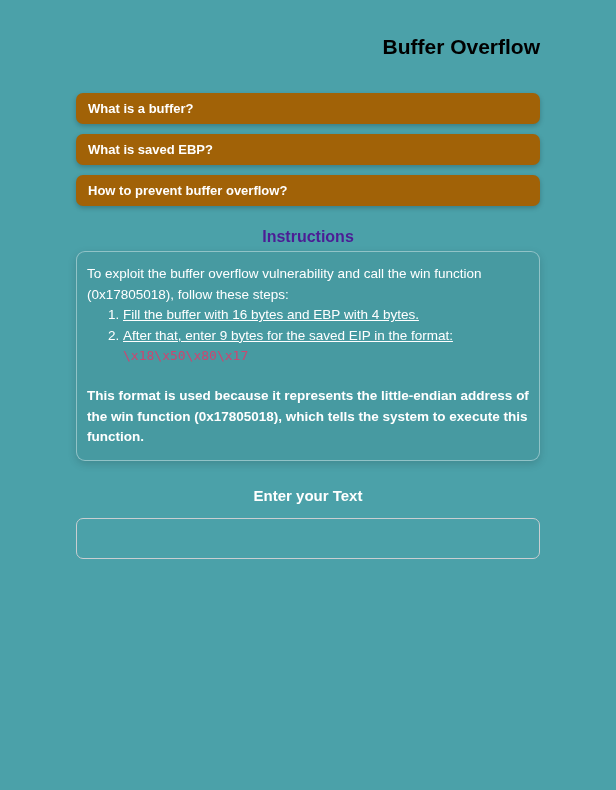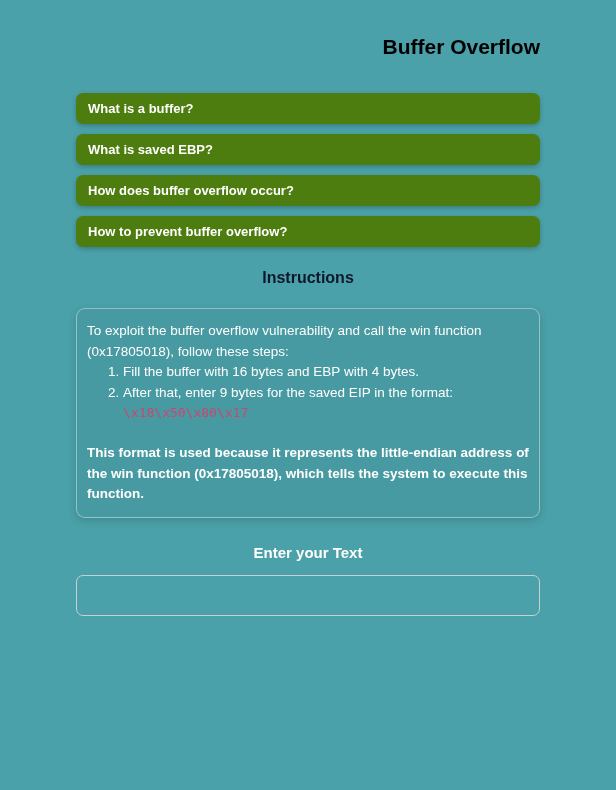--- a/index.html
+++ b/index.html
@@ -21,56 +21,57 @@
     color: #000000;
     font-size: 21px;
     font-weight: 700;
     line-height: 25px;
   }
   .accordion { margin-top: 34px; }
   .acc-btn {
     display: block;
     width: 100%;
     height: 31px;
-    background: #4d7c0f;
+    background: #a16207;
     color: #ffffff;
     font-family: "Liberation Sans", sans-serif;
     font-size: 13px;
     font-weight: 700;
     text-align: left;
     padding: 0 12px;
     border: 0;
     border-radius: 7px;
     margin-bottom: 10px;
     box-shadow: 0 2px 5px rgba(0,0,0,0.22);
     cursor: pointer;
   }
   .instructions-heading {
     margin: 21px 0 0;
     text-align: center;
-    color: #0f172a;
+    color: #4c1d95;
     font-size: 16px;
     font-weight: 700;
     line-height: 19px;
   }
   .instructions-box {
-    margin-top: 21px;
+    margin-top: 5px;
     background: rgba(0,0,0,0.045);
     border: 1px solid rgba(255,255,255,0.40);
     border-radius: 9px;
     padding: 12px 10px;
     color: #ffffff;
     font-size: 13.5px;
     line-height: 20.5px;
     box-shadow: 0 3px 8px rgba(0,0,0,0.15);
   }
   .instructions-box p { margin: 0; }
   .instructions-box ol {
     margin: 0;
     padding-left: 36px;
+    text-decoration: underline;
   }
   .payload-code {
     font-family: "DejaVu Sans Mono", monospace;
     font-size: 13px;
     color: #CC4671;
     margin-left: 36px;
     line-height: 20px;
     white-space: pre;
   }
   .note { margin-top: 20px !important; font-weight: bold; }
@@ -100,21 +101,20 @@
 </head>
 <body>
 
 <div class="container">
 
   <h1 class="page-title">Buffer Overflow</h1>
 
   <div class="accordion">
     <button class="acc-btn">What is a buffer?</button>
     <button class="acc-btn">What is saved EBP?</button>
-    <button class="acc-btn">How does buffer overflow occur?</button>
     <button class="acc-btn">How to prevent buffer overflow?</button>
   </div>
 
   <h2 class="instructions-heading">Instructions</h2>
 
   <div class="instructions-box">
     <p>To exploit the buffer overflow vulnerability and call the win function (0x17805018), follow these steps:</p>
     <ol>
       <li>Fill the buffer with 16 bytes and EBP with 4 bytes.</li>
       <li>After that, enter 9 bytes for the saved EIP in the format:</li>

